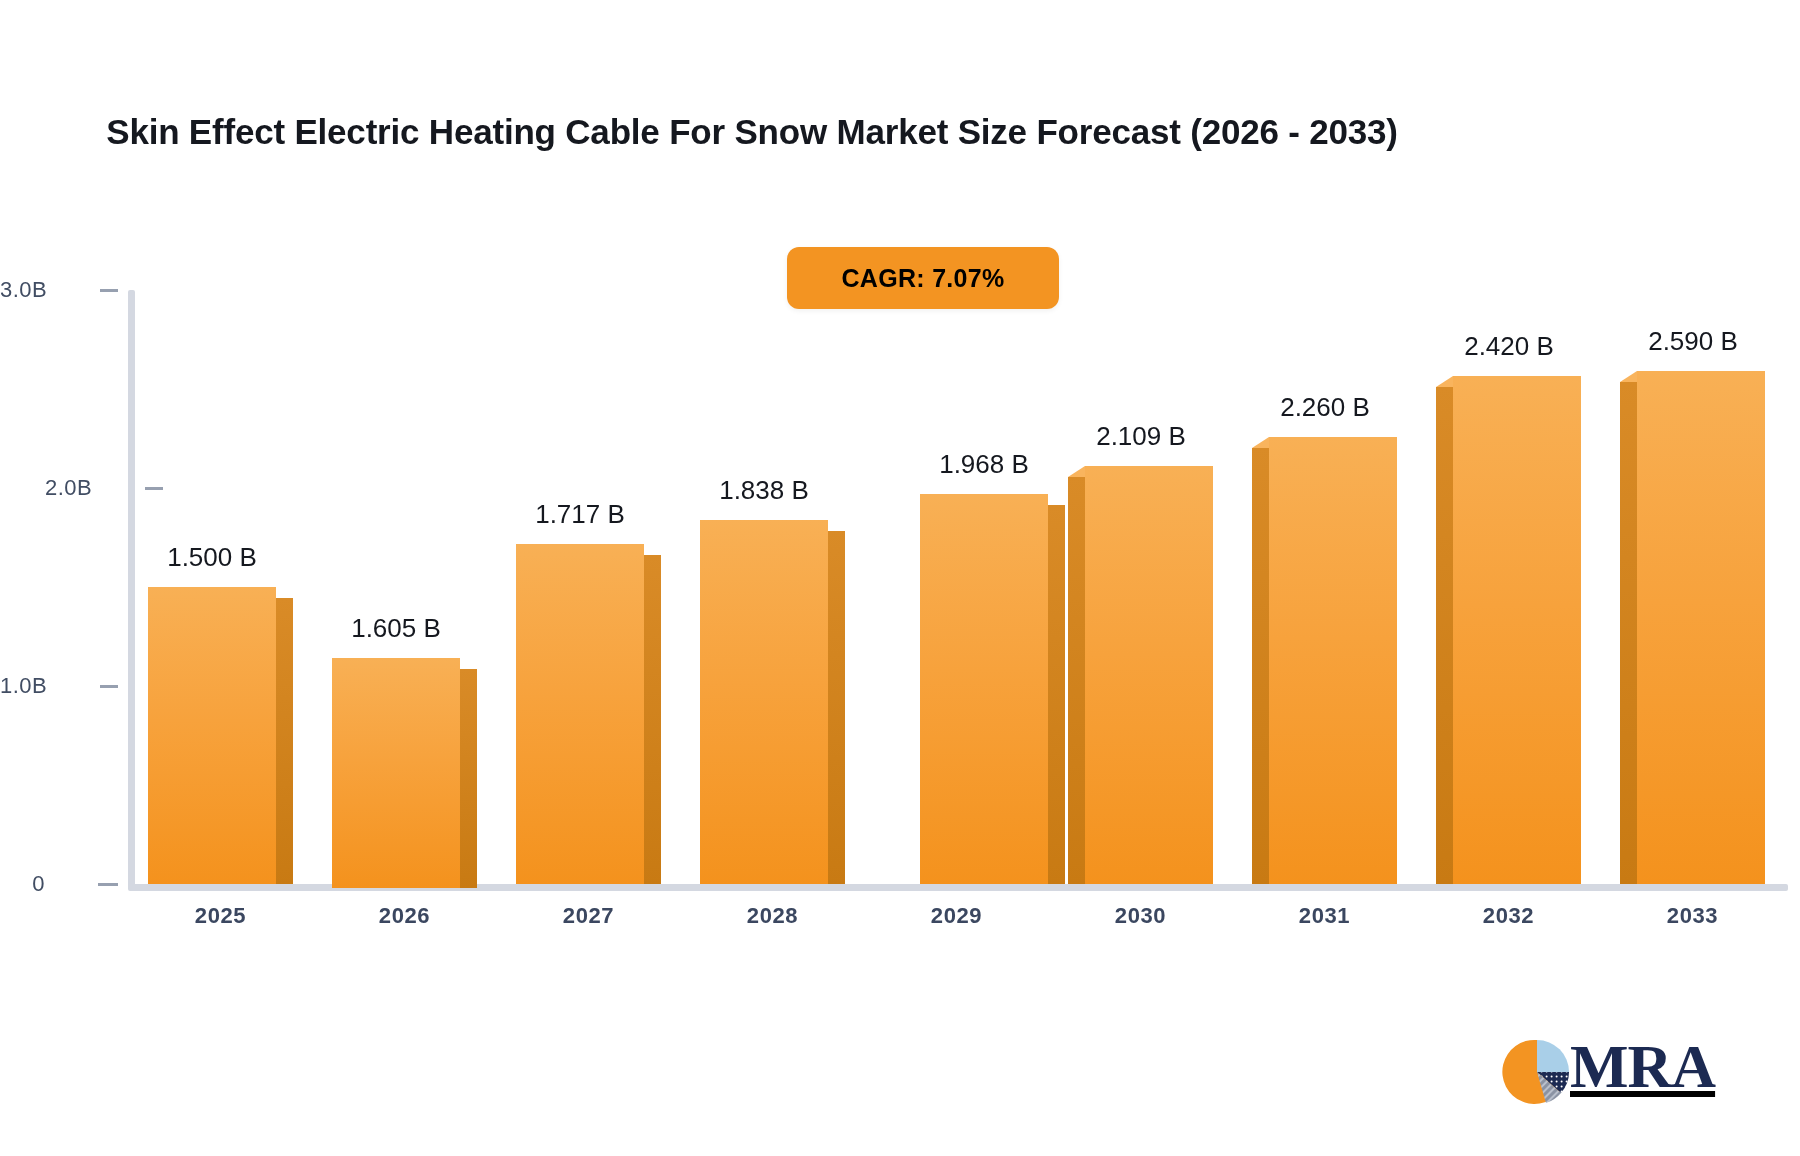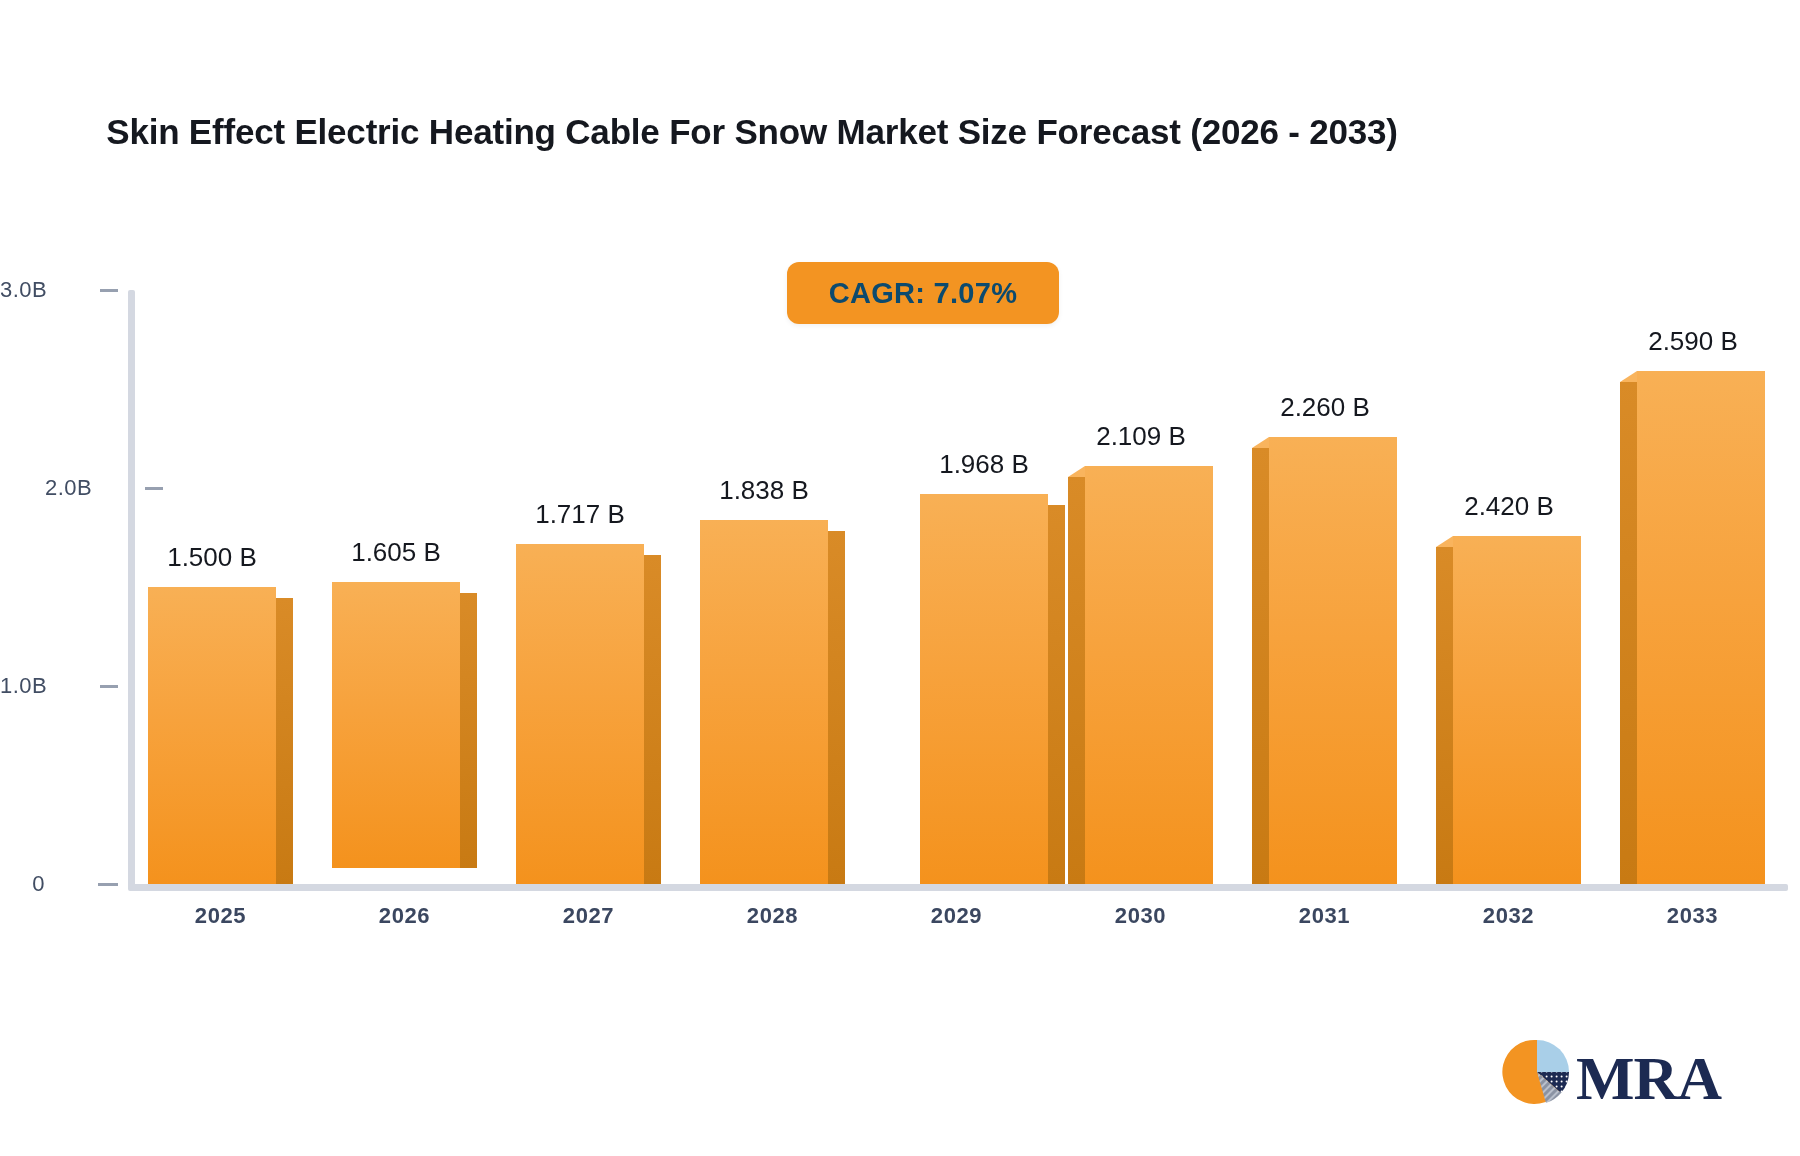--- a/index.html
+++ b/index.html
@@ -40,31 +40,31 @@
     width: 1800px;
     text-align: center;
     font-size: 29px;
     font-weight: bold;
     color: #2e3b52;
   }
 
   
   #cagr-badge {
     position: absolute;
-    top: 262px;
+    top: 247px;
     left: 787px;
     width: 272px;
     height: 62px;
     background: #f39422;
     border-radius: 12px;
     display: flex;
     align-items: center;
     justify-content: center;
-    color: #0c4a6e;
-    font-size: 29px;
+    color: #000000;
+    font-size: 25px;
     font-weight: bold;
     letter-spacing: 0.3px;
     box-shadow: 0 2px 5px rgba(0,0,0,0.06);
   }
 
   
   #plot {
     position: absolute;
     left: 0;
     top: 0;
@@ -206,22 +206,23 @@
     color: #3b4760;
     letter-spacing: 0.6px;
   }
 
   
   #logo {
     position: absolute;
     left: 1500px;
     top: 1035px;
     display: flex;
-    align-items: flex-end;
-    gap: 8px;
+    align-items: flex-start;
+    gap: 2px;
+    text-decoration: underline;
   }
   #logo-mark { display: block; }
   #logo-text {
     font-family: "Liberation Serif", serif;
     font-size: 62px;
     font-weight: bold;
     color: #1c2a52;
     letter-spacing: -1px;
     line-height: 62px;
     margin-left: -6px;
@@ -261,21 +262,21 @@
       </div>
     <div id="bars">
         <div class="bar-group" style="left: 148px; bottom: 272px; width: 145px; height: 297px;">
           <div class="bar-wrap shade-right">
             <div class="bar-side"></div>
             <div class="bar-top"></div>
             <div class="bar-front"></div>
             <div class="bar-value">1.500 B</div>
           </div>
         </div>
-        <div class="bar-group" style="left: 332px; bottom: 288px; width: 145px; height: 286px;">
+        <div class="bar-group" style="left: 332px; bottom: 268px; width: 145px; height: 230px;">
           <div class="bar-wrap shade-right">
             <div class="bar-side"></div>
             <div class="bar-top"></div>
             <div class="bar-front"></div>
             <div class="bar-value">1.605 B</div>
           </div>
         </div>
         <div class="bar-group" style="left: 516px; bottom: 272px; width: 145px; height: 339.966px;">
           <div class="bar-wrap shade-right">
             <div class="bar-side"></div>
@@ -309,21 +310,21 @@
           </div>
         </div>
         <div class="bar-group" style="left: 1252px; bottom: 272px; width: 145px; height: 447.48px;">
           <div class="bar-wrap shade-left">
             <div class="bar-side"></div>
             <div class="bar-top"></div>
             <div class="bar-front"></div>
             <div class="bar-value">2.260 B</div>
           </div>
         </div>
-        <div class="bar-group" style="left: 1436px; bottom: 272px; width: 145px; height: 348px;">
+        <div class="bar-group" style="left: 1436px; bottom: 272px; width: 145px; height: 508px;">
           <div class="bar-wrap shade-left">
             <div class="bar-side"></div>
             <div class="bar-top"></div>
             <div class="bar-front"></div>
             <div class="bar-value">2.420 B</div>
           </div>
         </div>
         <div class="bar-group" style="left: 1620px; bottom: 272px; width: 145px; height: 512.82px; border-radius: 23px;">
           <div class="bar-wrap shade-left">
             <div class="bar-side"></div>

